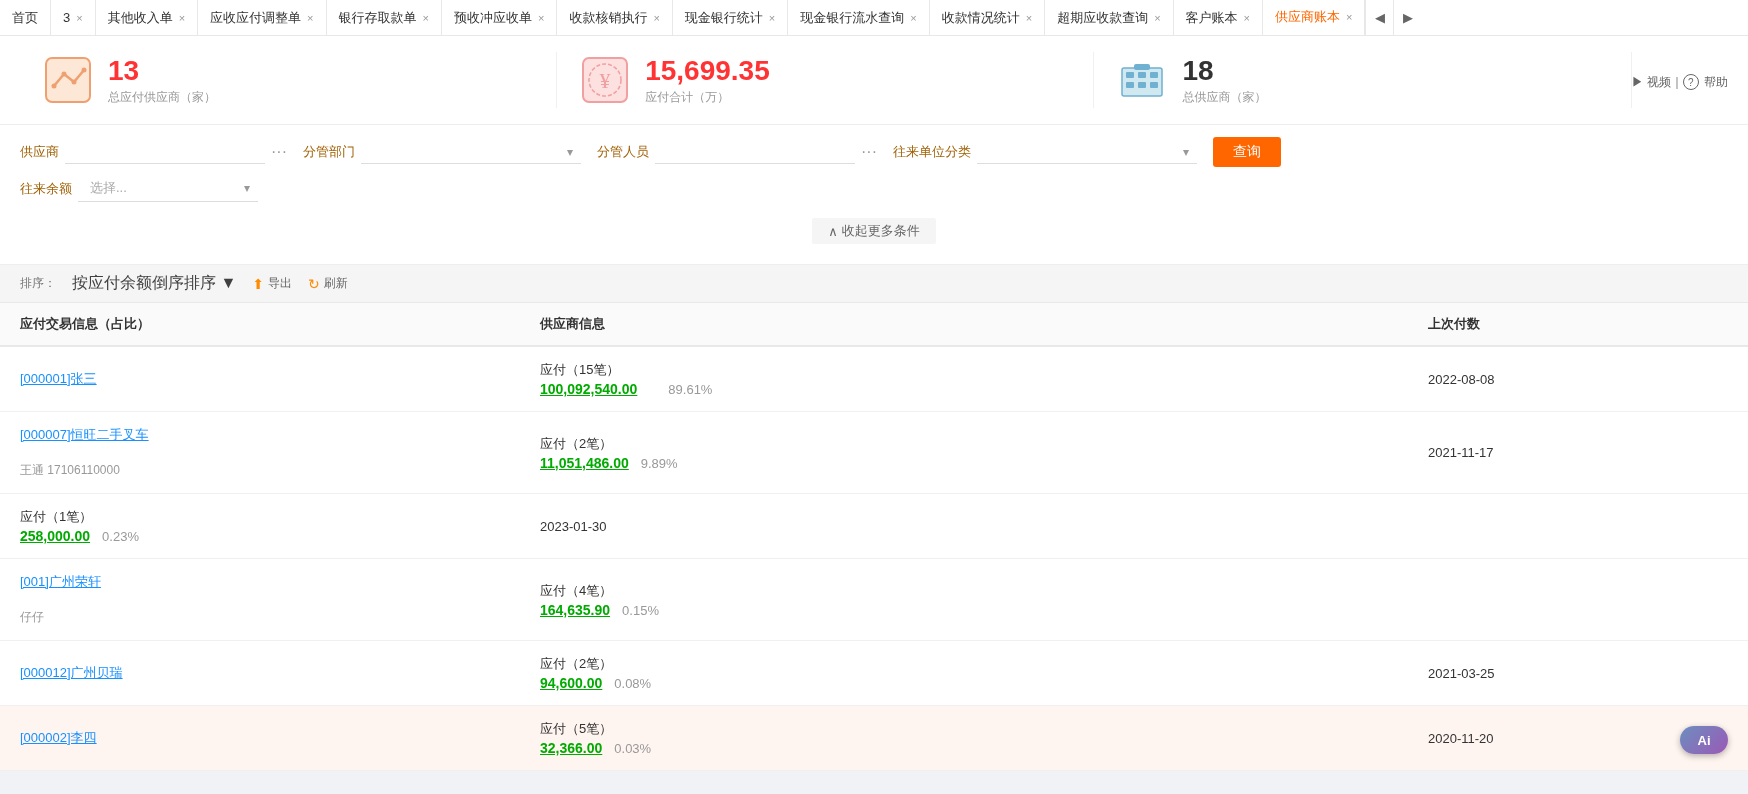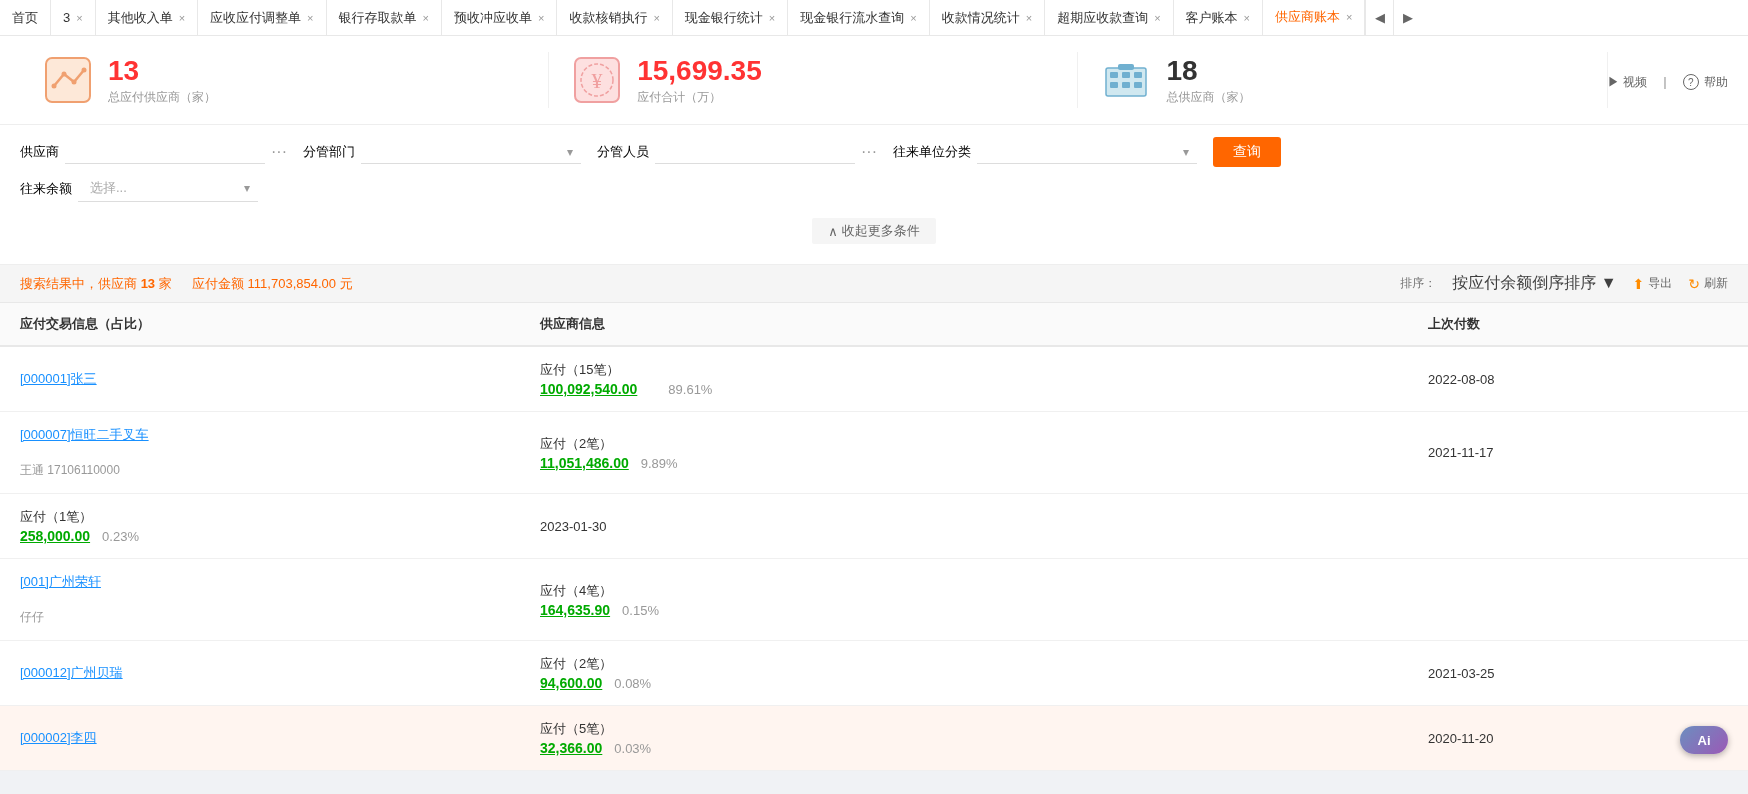--- a/index.html
+++ b/index.html
@@ -28,31 +28,31 @@
       display: flex; align-items: center; gap: 12px; flex: 1; padding: 0 20px;
       border-right: 1px solid #f0f0f0;
     }
     .summary-card:last-child { border-right: none; }
     .summary-icon { width: 56px; height: 56px; display: flex; align-items: center; justify-content: center; font-size: 32px; }
     .summary-icon.orange { color: #f0a070; }
     .summary-icon.pink { color: #f0a0a0; }
     .summary-icon.blue { color: #70b0d0; }
     .summary-info .big-num { font-size: 28px; font-weight: bold; color: #ff3333; }
     .summary-info .label { font-size: 12px; color: #999; margin-top: 2px; }
-    .summary-help { margin-left: auto; display: flex; gap: 12px; font-size: 12px; color: #666; align-items: flex-end; padding-top: 4px; }
+    .summary-help { margin-left: auto; display: flex; gap: 0; font-size: 12px; color: #666; align-items: flex-end; padding-top: 4px; }
     .summary-help span { cursor: pointer; }
 
     
     .filter-bar {
       background: #fff; padding: 12px 20px; border-bottom: 1px solid #eee;
     }
     .filter-row { display: flex; align-items: center; gap: 16px; margin-bottom: 8px; flex-wrap: wrap; }
     .filter-row:last-child { margin-bottom: 0; }
     .filter-item { display: flex; align-items: center; gap: 6px; }
-    .filter-label { font-size: 13px; color: #000000; white-space: nowrap; text-align: center; }
+    .filter-label { font-size: 13px; color: #a16207; white-space: nowrap; text-align: center; }
     .filter-input {
       border: none; border-bottom: 1px solid #ddd; padding: 4px 8px; font-size: 13px;
       width: 180px; outline: none; color: #333;
     }
     .filter-input::placeholder { color: #ccc; }
     .filter-select-wrapper {
       display: inline-flex; align-items: center; border-bottom: 1px solid #ddd;
       padding: 4px 8px; min-width: 180px; cursor: pointer;
     }
     .filter-select-wrapper span { color: #999; font-size: 12px; margin-left: 4px; }
@@ -261,29 +261,20 @@
   </div>
   <div style="display:flex;justify-content:center;margin-top:6px;">
     <div class="btn-collapse">
       <span>∧</span>
       <span>收起更多条件</span>
     </div>
   </div>
 </div>
 
 <div class="result-bar">
-  <div class="result-info">
-    <span>搜索结果中，供应商</span>
-    <span style="color:#ff6600;font-weight:bold;">13</span>
-    <span>家</span>
-    <span>　</span>
-    <span>应付金额</span>
-    <span>111,703,854.00</span>
-    <span>元</span>
-  </div>
   <div class="result-actions">
     <span class="sort-label">排序：</span>
     <span class="sort-select">
       <span>按应付余额倒序排序</span>
       <span>▼</span>
     </span>
     <div class="action-btn">
       <span class="icon" style="color:#ff8c00;">⬆</span>
       <span>导出</span>
     </div>

